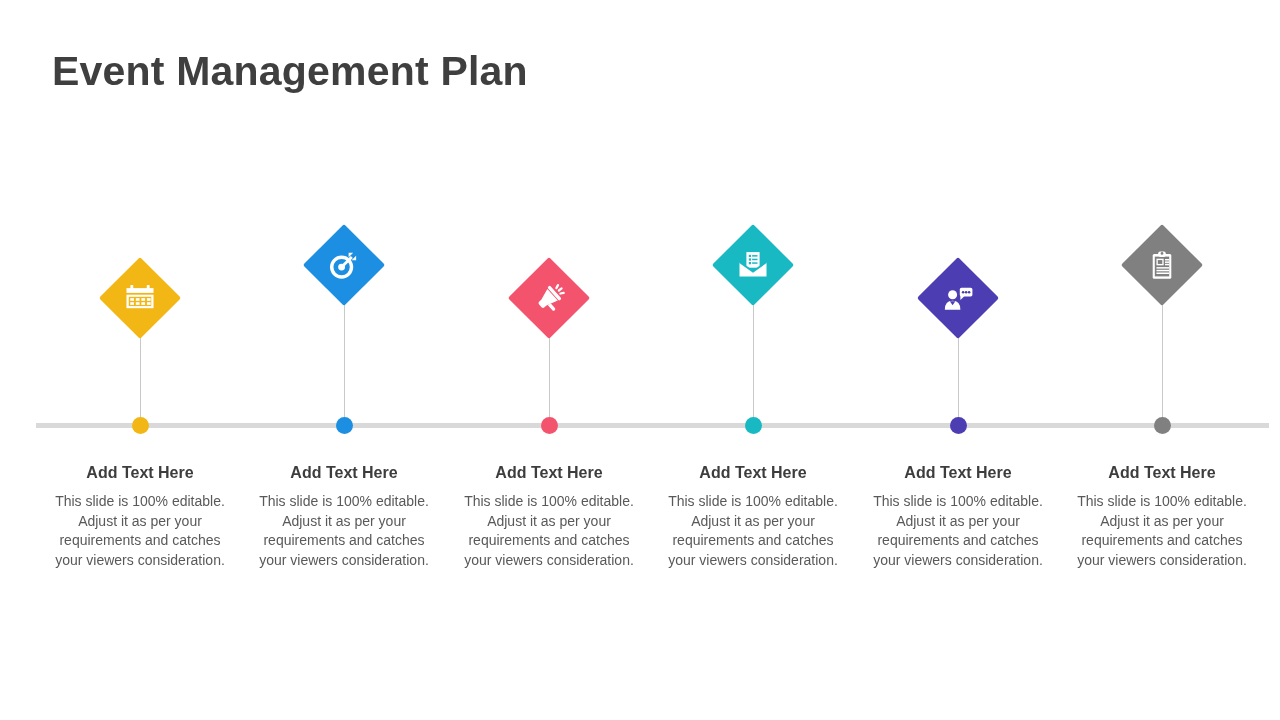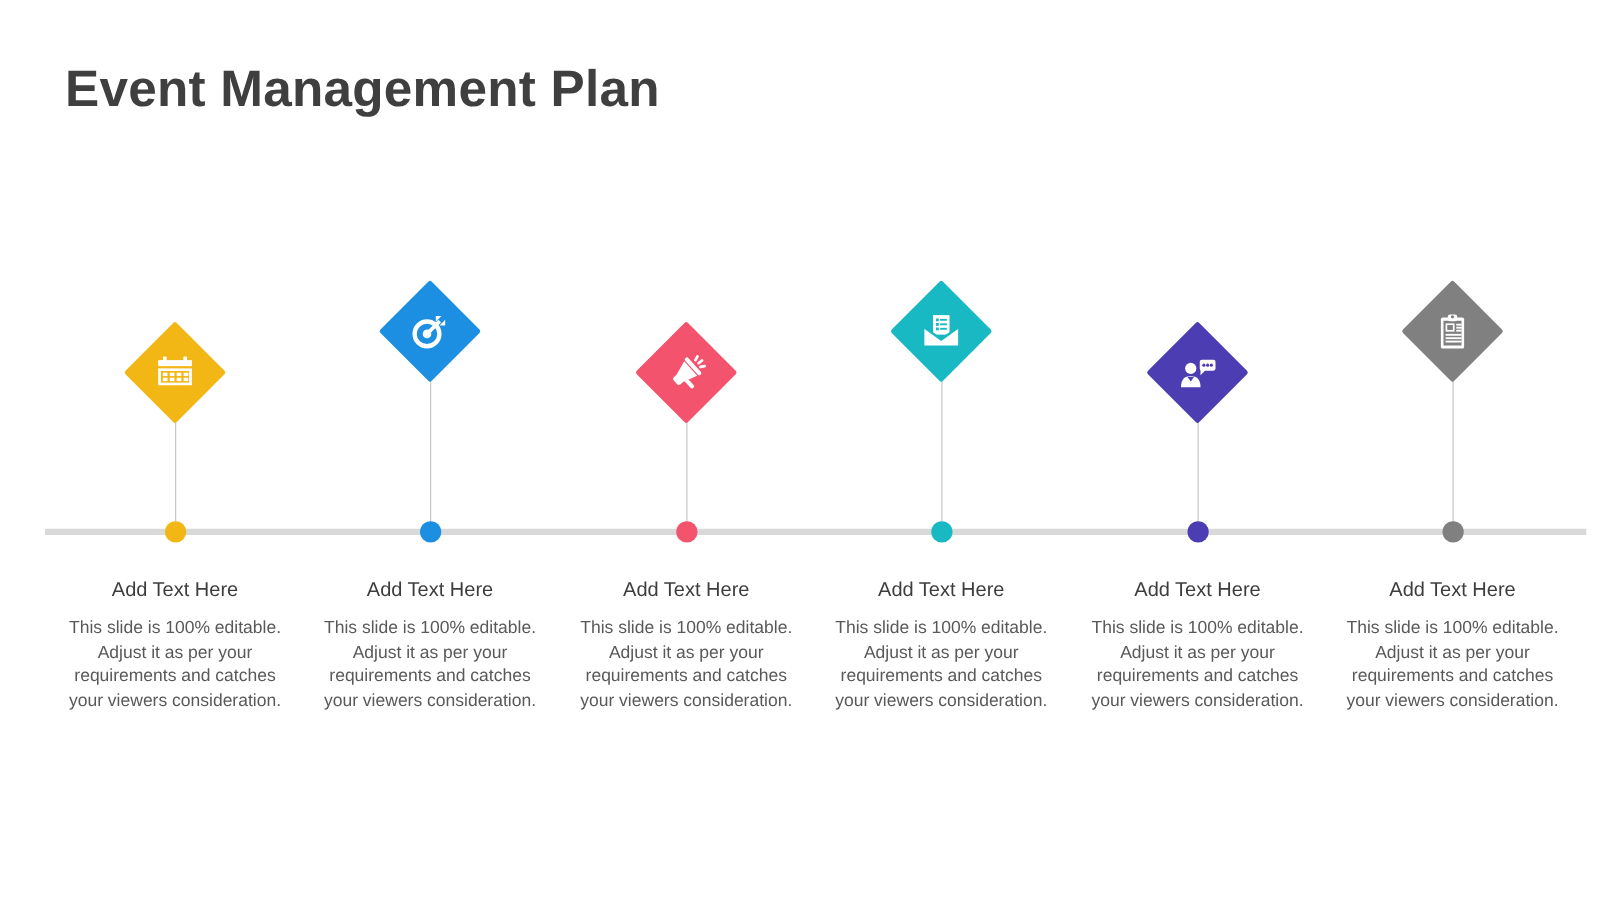--- a/index.html
+++ b/index.html
@@ -72,21 +72,21 @@
   .text-block{
     position:absolute;
     top:464px;left:50%;
     transform:translateX(-50%);
     width:186px;
     text-align:center;
     z-index:2;
   }
   .item-heading{
     font-size:16px;
-    font-weight:normal;
+    font-weight:bold;
     color:#3d3d3d;
     margin:0 0 10px 0;
   }
   .item-desc{
     font-size:14px;
     color:#595959;
     line-height:19.5px;
     width:172px;
     margin:0 auto;
   }

